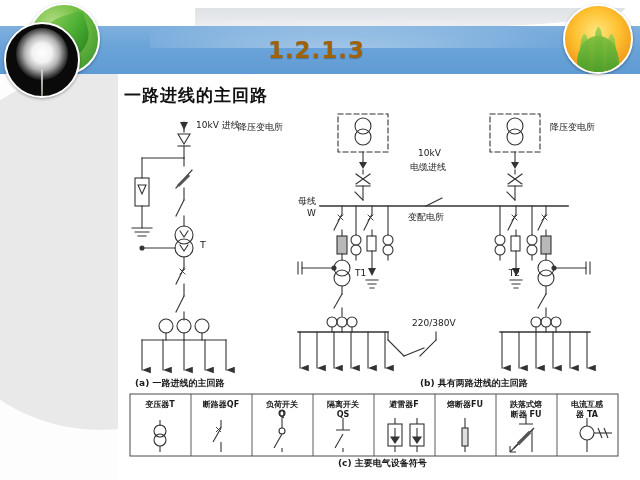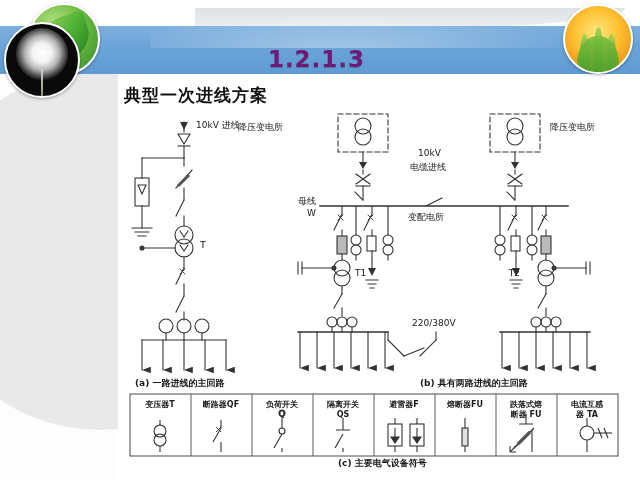--- a/index.html
+++ b/index.html
@@ -33,22 +33,22 @@
     z-index:4;pointer-events:none;
   }
   .band-top-grey{
     position:absolute;left:195px;top:8px;width:430px;height:20px;
     border-radius:0 0 50% 0/0 0 100% 0;
     background:linear-gradient(180deg,#dfe3e6 0%,#eceef0 100%);
     z-index:2;
   }
   .title{
     position:absolute;left:0;top:28px;width:640px;height:44px;z-index:6;
-    display:flex;align-items:flex-end;justify-content:center;
-    color:#701a75;font-size:23px;font-weight:bold;letter-spacing:1px;
+    display:flex;align-items:center;justify-content:center;
+    color:#a16207;font-size:23px;font-weight:bold;letter-spacing:1px;
     text-shadow:0 1px 1px rgba(40,70,110,.45);
   }
   .title .num{margin-right:7px;}
 
   
   .circ{position:absolute;border-radius:50%;border:2px solid #fff;
         box-shadow:0 1px 3px rgba(0,0,0,.35);z-index:7;overflow:hidden;}
   .circ-leaf{left:28px;top:3px;width:68px;height:68px;
     background:radial-gradient(circle at 35% 30%,#b9e08a 0%,#74c043 40%,#2f8a2a 100%);}
   .circ-leaf::after{content:"";position:absolute;left:12%;top:18%;width:76%;height:64%;
@@ -105,21 +105,21 @@
   <div class="circ circ-dande">
     <div class="puff"></div>
     <div class="stem"></div>
   </div>
   <div class="circ circ-sun">
     <div class="blade" style="left:22%"></div>
     <div class="blade" style="left:44%;height:68%"></div>
     <div class="blade" style="left:64%"></div>
   </div>
 
-  <div class="subtitle">典型一次进线方案</div>
+  <div class="subtitle">一路进线的主回路</div>
 
   <div class="figure">
     <svg width="508" height="360" viewBox="0 0 508 360">
       <defs>
         <marker id="arw" markerWidth="8" markerHeight="9" refX="3" refY="8" orient="auto">
           <path d="M0,0 L6,0 L3,8 Z" fill="#333"></path>
         </marker>
       </defs>
       <g stroke="#333" stroke-width="1.1" fill="none" stroke-linecap="square">
 

